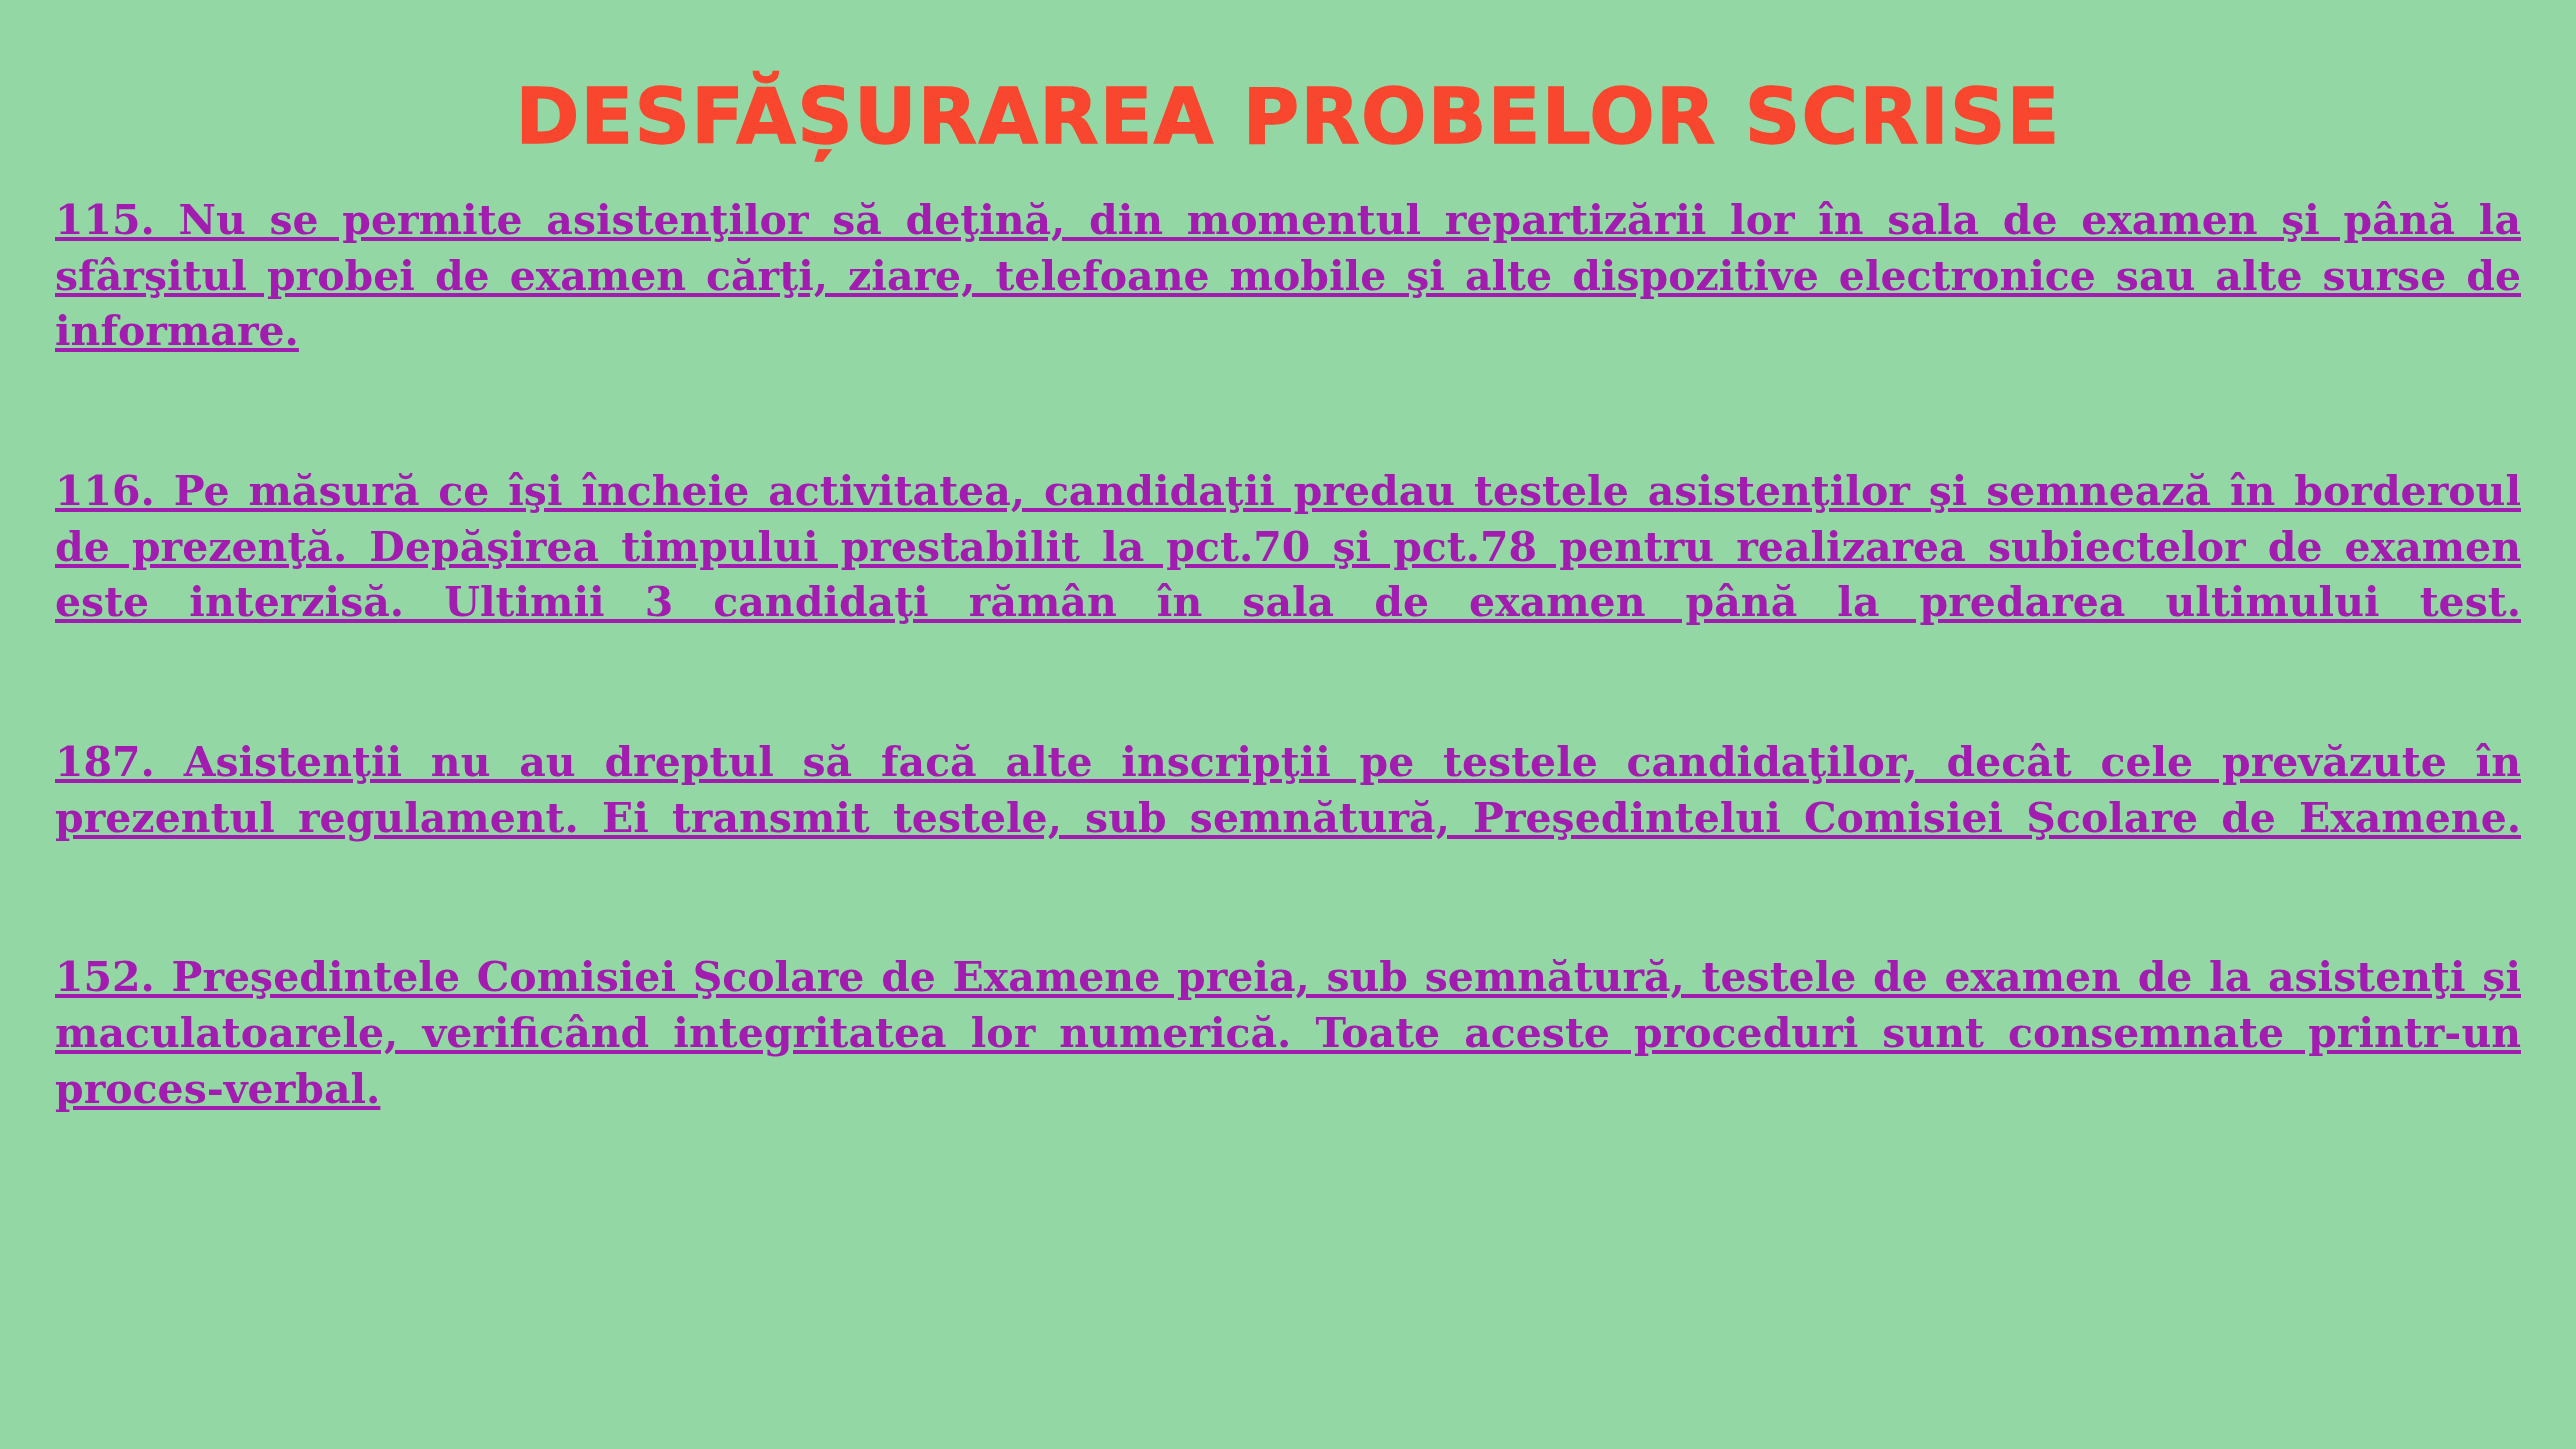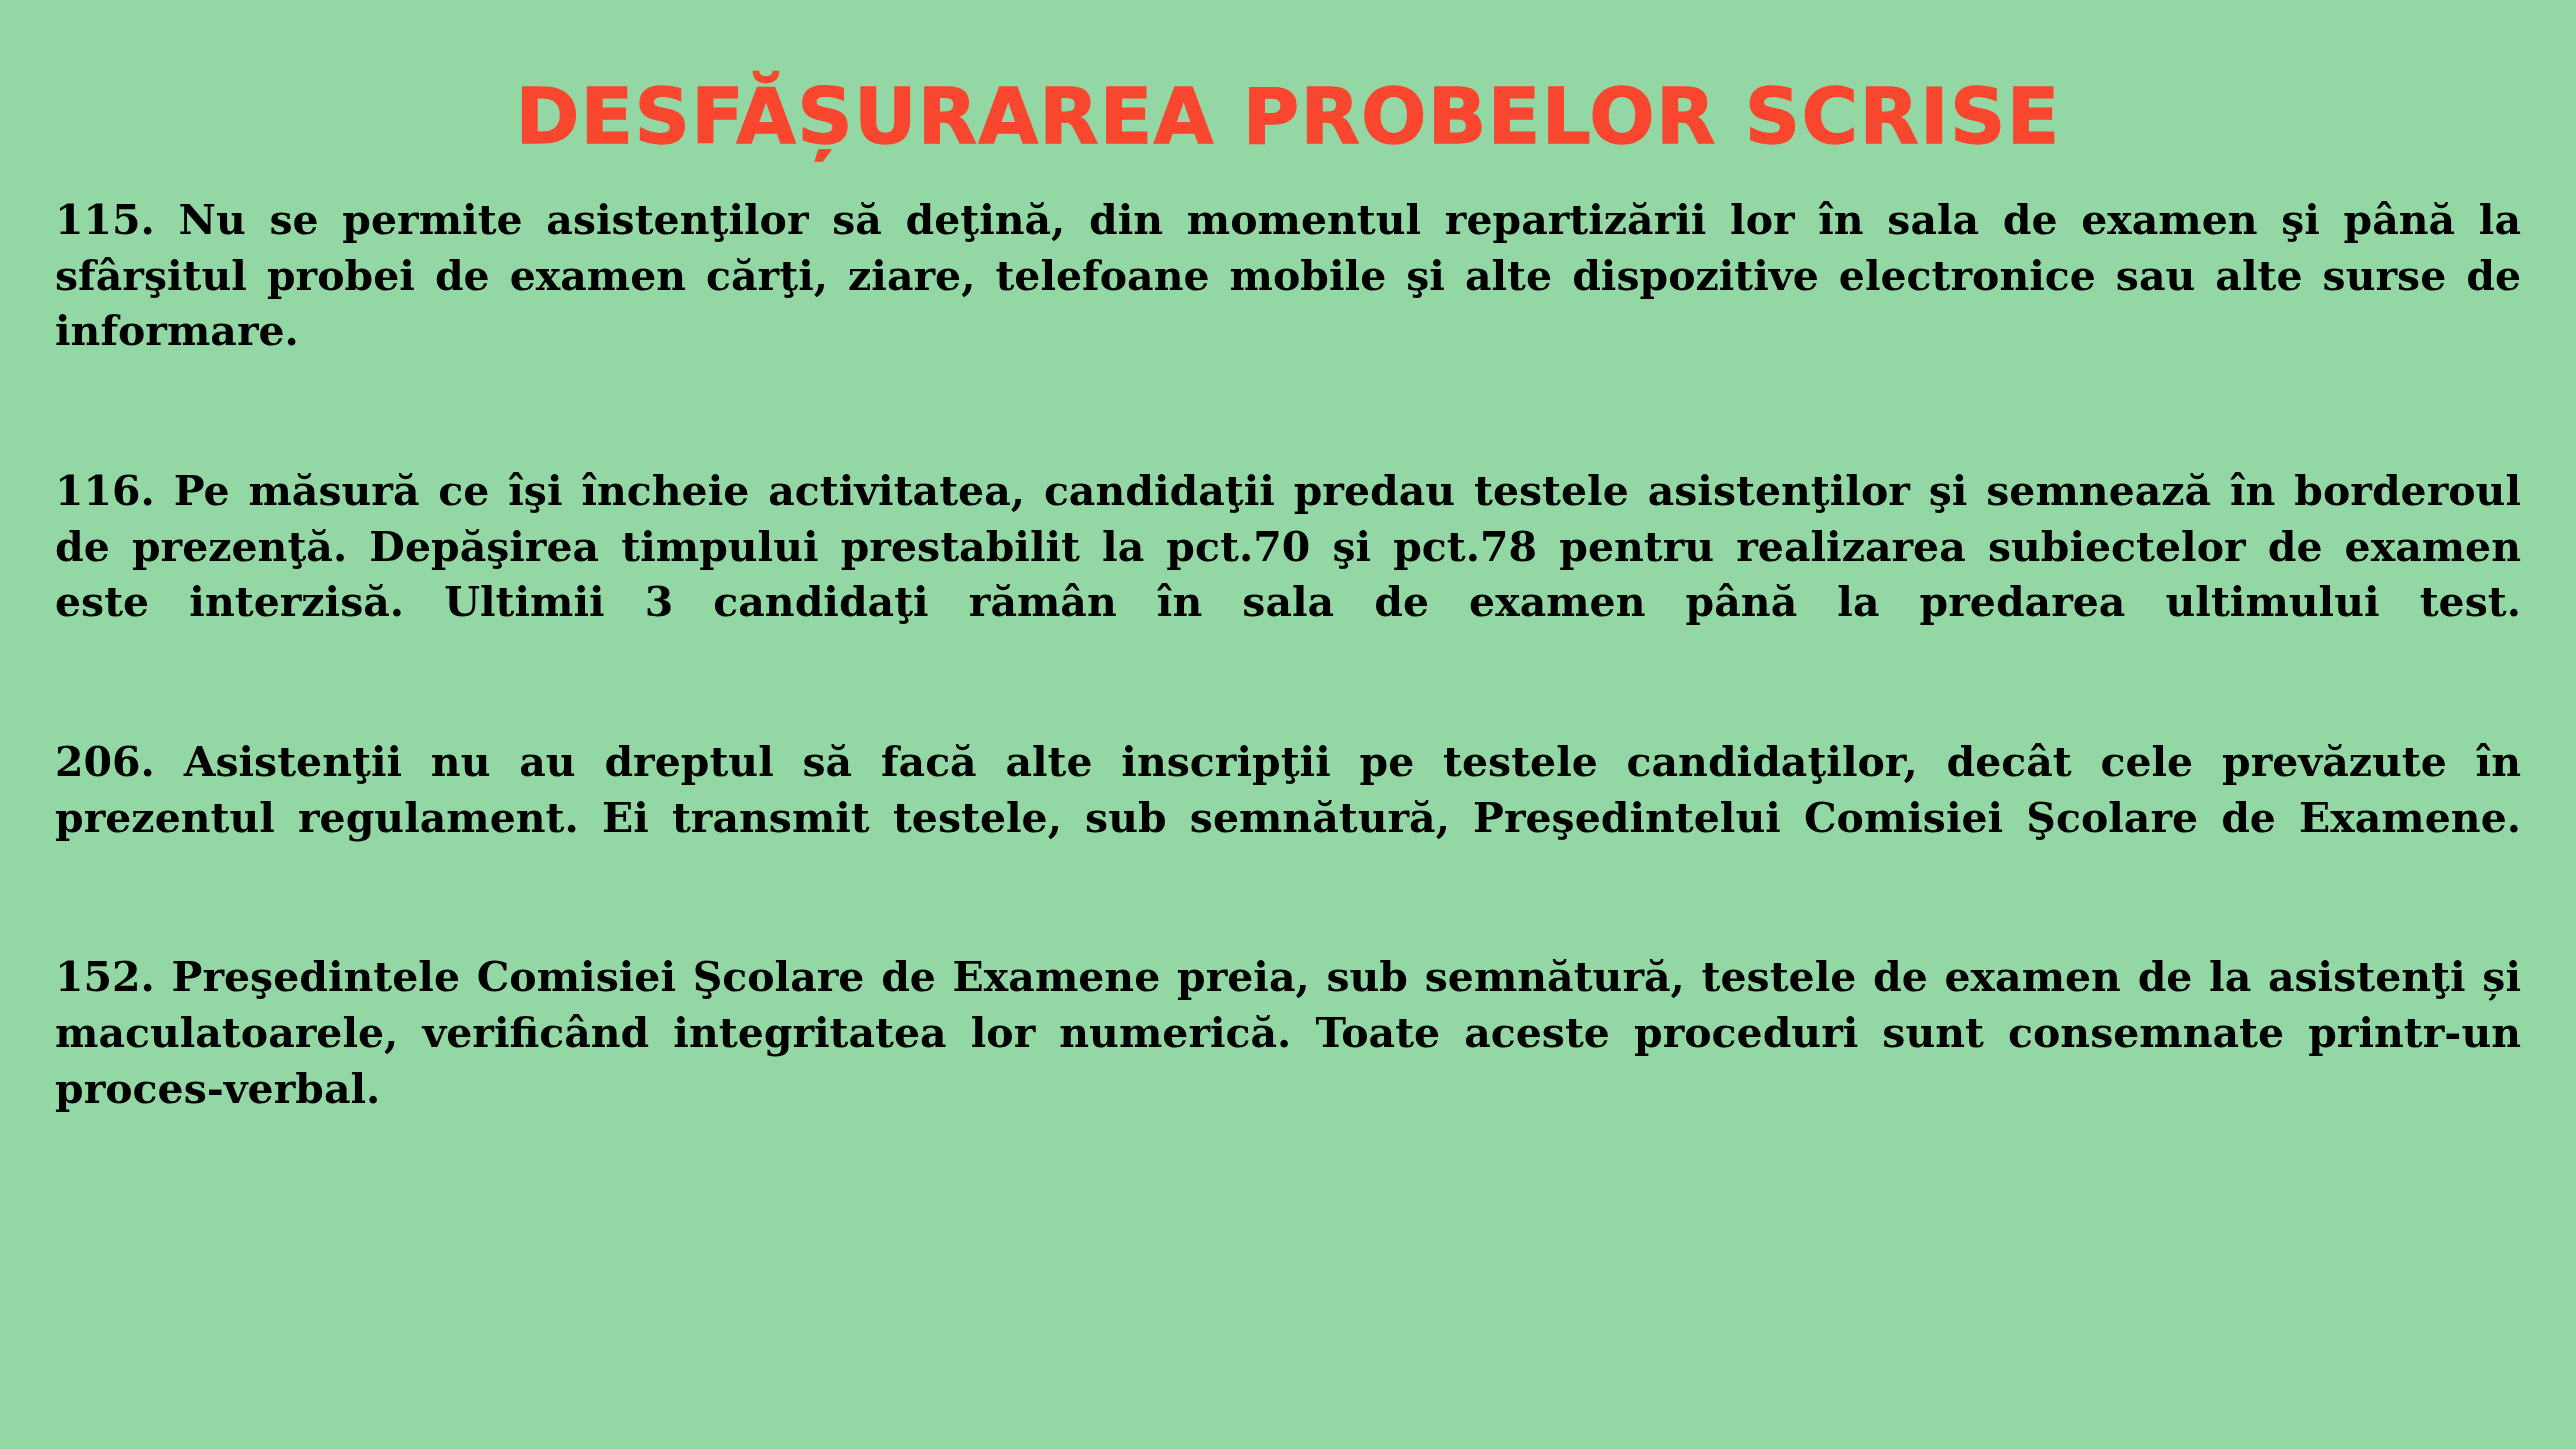--- a/index.html
+++ b/index.html
@@ -28,28 +28,29 @@
     font-family: "DejaVu Sans", sans-serif;
     font-weight: bold;
     font-size: 77px;
     letter-spacing: 1.3px;
     line-height: 1.05;
     margin: 0 0 35px 0;
     text-transform: uppercase;
     -webkit-text-stroke: 1.3px #f9462e;
   }
   .paragraph {
-    color: #000000;
+    color: #a21caf;
     font-family: "DejaVu Serif", serif;
     font-weight: bold;
     font-size: 41px;
     line-height: 1.36;
     text-align: justify;
     text-justify: inter-word;
     margin: 0 0 48px 0;
+    text-decoration: underline;
   }
   .paragraph:last-child {
     margin-bottom: 0;
   }
   
   .paragraph::after {
     content: "";
     display: inline-block;
     width: 100%;
   }
@@ -58,18 +59,18 @@
 <body>
 
 <div class="slide">
 
   <h1 class="slide-title">DESFĂȘURAREA PROBELOR SCRISE</h1>
 
   <p class="paragraph">115. Nu se permite asistenţilor să deţină, din momentul repartizării lor în sala de examen şi până la sfârşitul probei de examen cărţi, ziare, telefoane mobile şi alte dispozitive electronice sau alte surse de informare.</p>
 
   <p class="paragraph">116. Pe măsură ce îşi încheie activitatea, candidaţii predau testele asistenţilor şi semnează în borderoul de prezenţă. Depăşirea timpului prestabilit la pct.70 şi pct.78 pentru realizarea subiectelor de examen este interzisă. Ultimii 3 candidaţi rămân în sala de examen până la predarea ultimului test.</p>
 
-  <p class="paragraph">206. Asistenţii nu au dreptul să facă alte inscripţii pe testele candidaţilor, decât cele prevăzute în prezentul regulament. Ei transmit testele, sub semnătură, Preşedintelui Comisiei Şcolare de Examene.</p>
+  <p class="paragraph">187. Asistenţii nu au dreptul să facă alte inscripţii pe testele candidaţilor, decât cele prevăzute în prezentul regulament. Ei transmit testele, sub semnătură, Preşedintelui Comisiei Şcolare de Examene.</p>
 
   <p class="paragraph">152. Preşedintele Comisiei Şcolare de Examene preia, sub semnătură, testele de examen de la asistenţi și maculatoarele, verificând integritatea lor numerică. Toate aceste proceduri sunt consemnate printr-un proces-verbal.</p>
 
 </div>
 
 
 </body></html>

